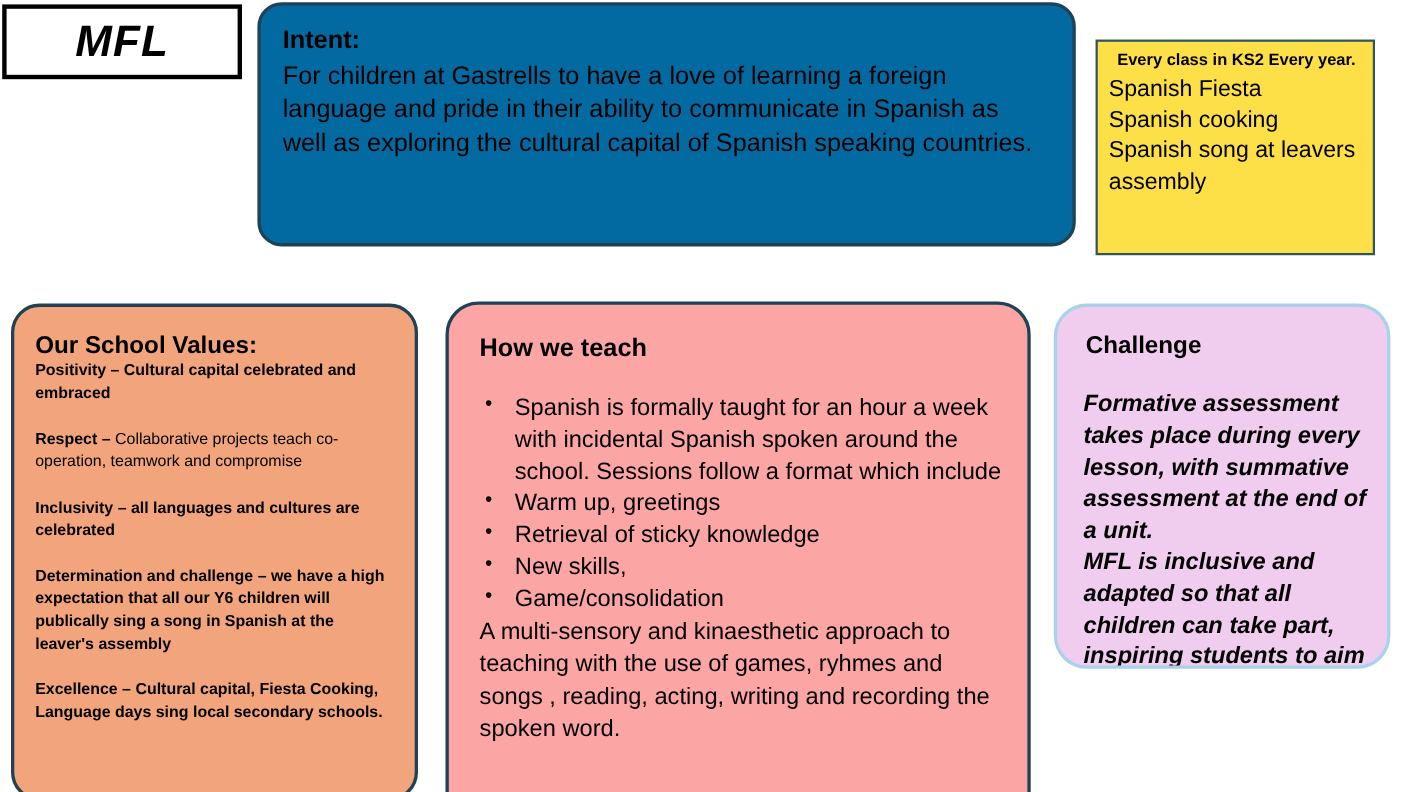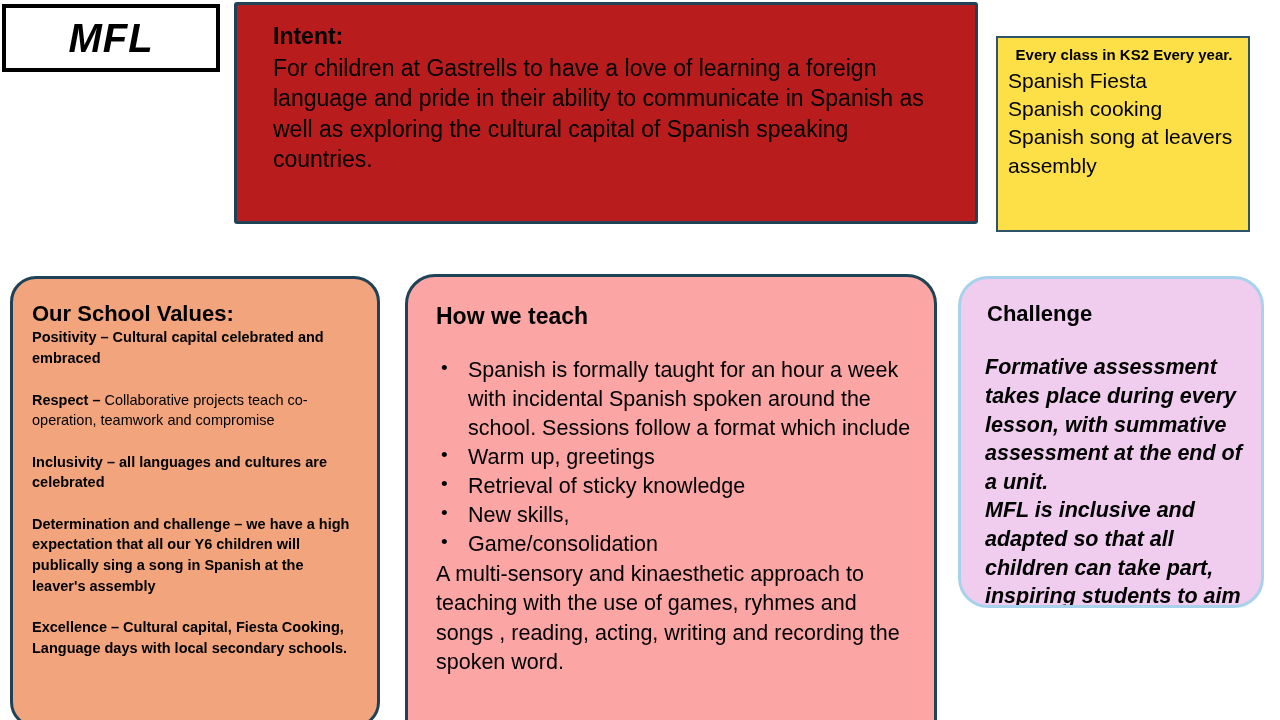--- a/index.html
+++ b/index.html
@@ -41,24 +41,24 @@
     line-height: 1;
   }
 
   
   #intent-box {
     position: absolute;
     left: 234px;
     top: 2px;
     width: 744px;
     height: 222px;
-    background: #b91c1c;
+    background: #0369a1;
     border: 3px solid #1F4257;
-    border-radius: 3px;
-    padding: 16px 22px 10px 36px;
+    border-radius: 22px;
+    padding: 16px 22px 10px 20px;
   }
   #intent-box .intent-heading {
     font-size: 23px;
     font-weight: bold;
     line-height: 1.35;
   }
   #intent-box .intent-body {
     font-size: 23px;
     line-height: 1.32;
     margin-top: 1px;
@@ -222,21 +222,21 @@
 
     <div class="value-item all-bold">
       <span class="lead">Inclusivity – </span><span>all languages and cultures are celebrated</span>
     </div>
 
     <div class="value-item all-bold">
       <span class="lead">Determination and challenge – </span><span>we have a high expectation that all our Y6 children will publically sing a song in Spanish at the leaver's assembly</span>
     </div>
 
     <div class="value-item all-bold">
-      <span class="lead">Excellence – </span><span> Cultural capital, Fiesta Cooking, Language days with local secondary schools.</span>
+      <span class="lead">Excellence – </span><span> Cultural capital, Fiesta Cooking, Language days sing local secondary schools.</span>
     </div>
   </div>
 
   <div id="teach-box">
     <div class="teach-heading">How we teach</div>
     <ul>
       <li>Spanish is formally taught for an hour a week with incidental Spanish spoken around the school. Sessions follow a format which include</li>
       <li>Warm up, greetings</li>
       <li>Retrieval of sticky knowledge</li>
       <li>New skills,</li>

